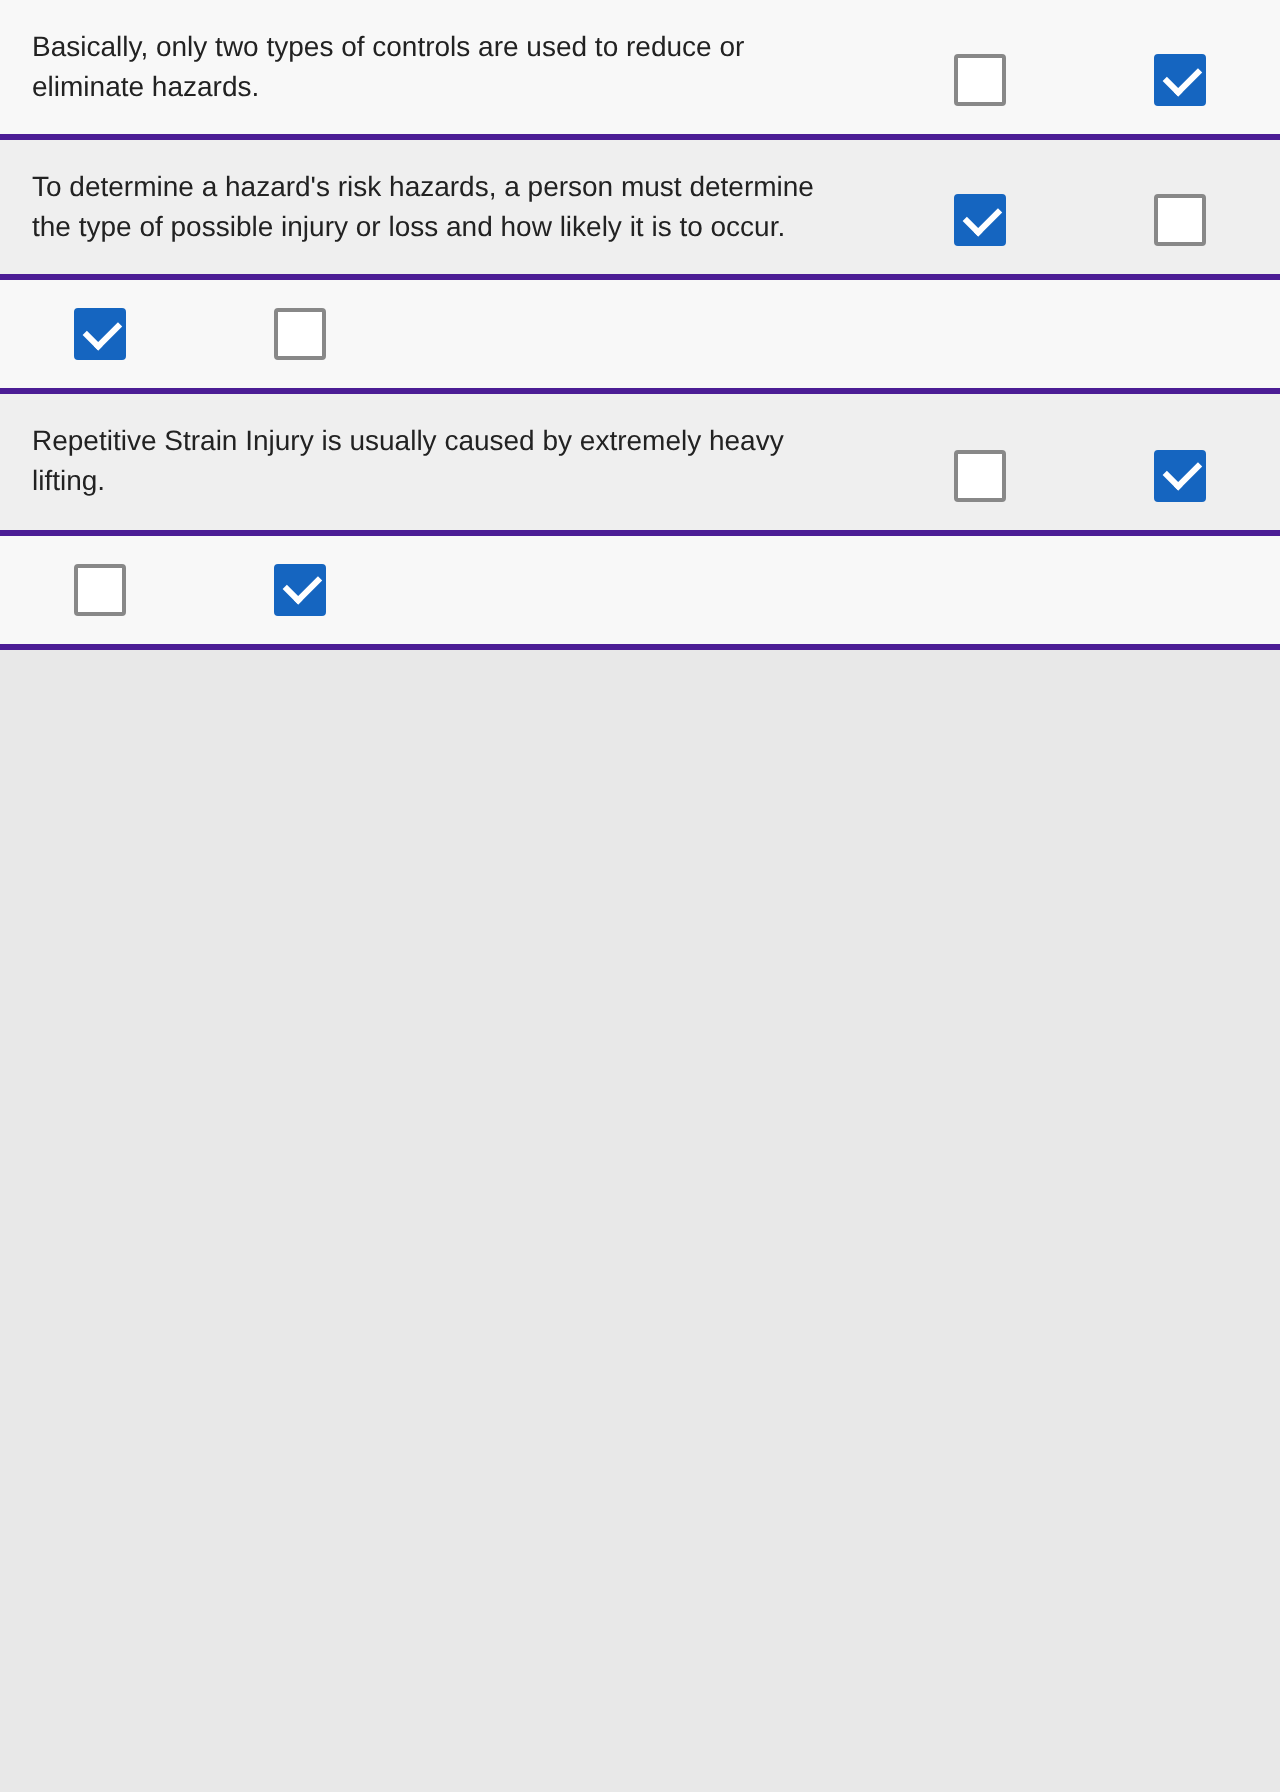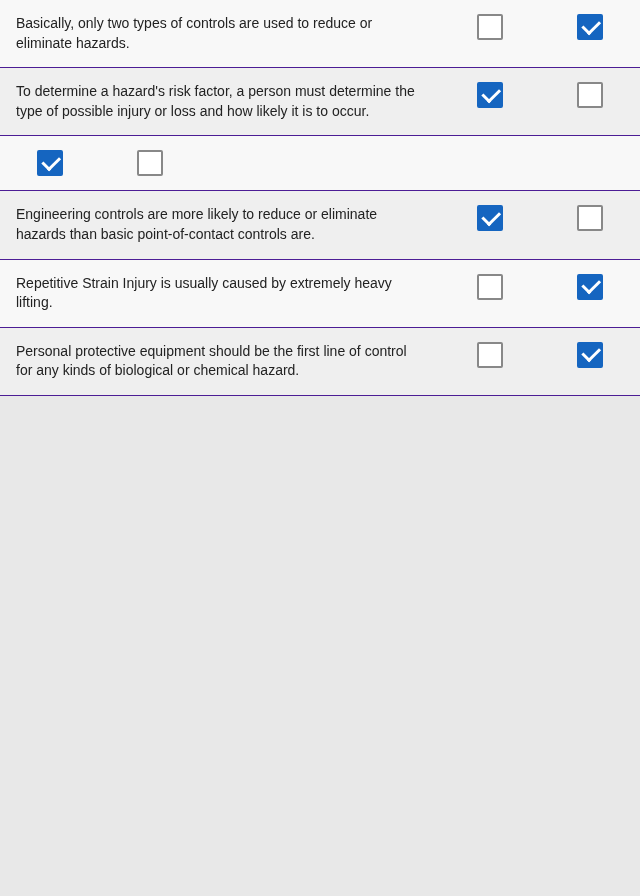--- a/index.html
+++ b/index.html
@@ -16,22 +16,22 @@
       font-size: 14px;
     }
 
     .table-container {
       width: 100%;
       background: #f0f0f0;
     }
 
     .table-row {
       display: flex;
-      align-items: flex-start;
-      border-bottom: 1px solid #4c1d95;
+      align-items: flex-end;
+      border-bottom: 3px solid #4c1d95;
       background: #f5f5f5;
     }
 
     .table-row:nth-child(even) {
       background: #efefef;
     }
 
     .table-row:nth-child(odd) {
       background: #f8f8f8;
     }
@@ -93,56 +93,46 @@
 <div class="table-row">
       <div class="cell-text">Basically, only two types of controls are used to reduce or eliminate hazards.</div>
       <div class="cell-check">
         <div class="checkbox unchecked"></div>
       </div>
       <div class="cell-check">
         <div class="checkbox checked"></div>
       </div>
     </div>
     <div class="table-row">
-      <div class="cell-text">To determine a hazard's risk factor, a person must determine the type of possible injury or loss and how likely it is to occur.</div>
+      <div class="cell-text">To determine a hazard's risk hazards, a person must determine the type of possible injury or loss and how likely it is to occur.</div>
       <div class="cell-check">
         <div class="checkbox checked"></div>
       </div>
       <div class="cell-check">
         <div class="checkbox unchecked"></div>
       </div>
     </div>
     <div class="table-row">
-      <div class="cell-check">
-        <div class="checkbox checked"></div>
-      </div>
-      <div class="cell-check">
-        <div class="checkbox unchecked"></div>
-      </div>
-    </div>
-    <div class="table-row">
-      <div class="cell-text">Engineering controls are more likely to reduce or eliminate hazards than basic point-of-contact controls are.</div>
       <div class="cell-check">
         <div class="checkbox checked"></div>
       </div>
       <div class="cell-check">
         <div class="checkbox unchecked"></div>
       </div>
     </div>
     <div class="table-row">
       <div class="cell-text">Repetitive Strain Injury is usually caused by extremely heavy lifting.</div>
       <div class="cell-check">
         <div class="checkbox unchecked"></div>
       </div>
       <div class="cell-check">
         <div class="checkbox checked"></div>
       </div>
     </div>
     <div class="table-row">
-      <div class="cell-text">Personal protective equipment should be the first line of control for any kinds of biological or chemical hazard.</div>
       <div class="cell-check">
         <div class="checkbox unchecked"></div>
       </div>
       <div class="cell-check">
         <div class="checkbox checked"></div>
       </div>
     </div>
   </div>
 
 </body></html>

